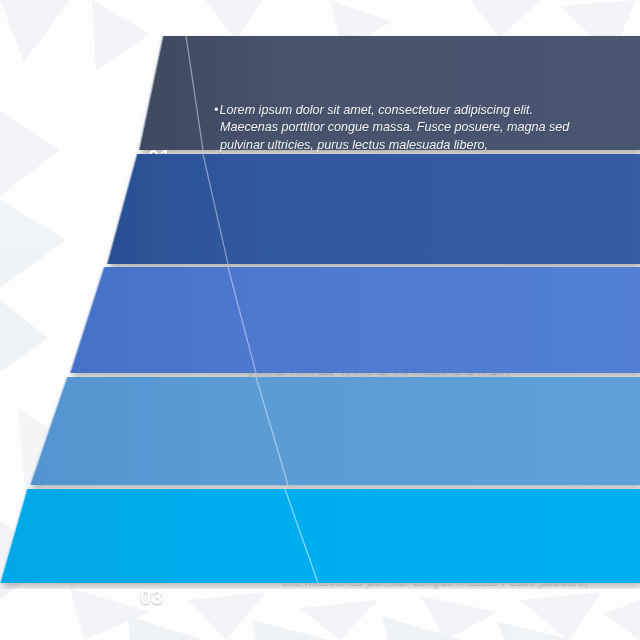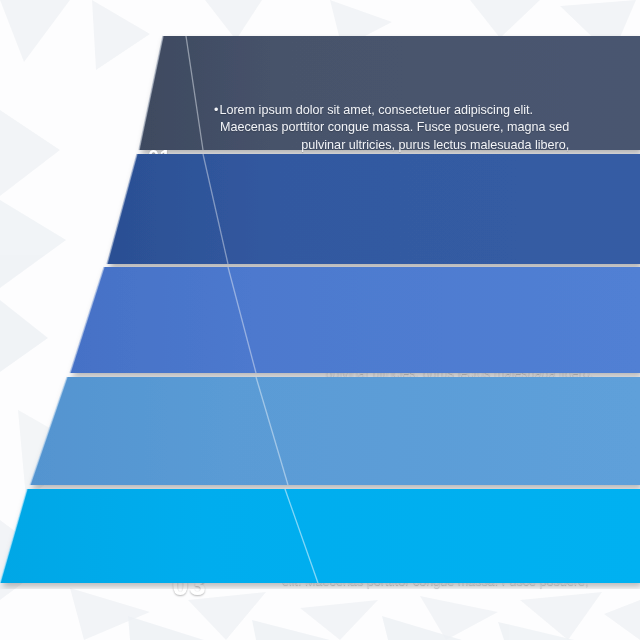--- a/index.html
+++ b/index.html
@@ -71,36 +71,36 @@
     line-height: 1.38;
     text-shadow: 0 1px 1px rgba(0,0,0,0.22);
     white-space: nowrap;
   }
   .tier-body .bullet {
     display: inline-block;
     margin-right: 1px;
   }
   .tier-body .line {
     display: block;
+    font-style: italic;
   }
   .tier-body .line.indent {
     padding-left: 6px;
-    text-align: right;
   }
 
   
   #tier-1 { top: 34px;  height: 120px; }
   #tier-2 { top: 152px; height: 115px; }
   #tier-3 { top: 265px; height: 112px; }
   #tier-4 { top: 375px; height: 114px; }
   #tier-5 { top: 487px; height: 100px; }
 
   #tier-1 .tier-num { left: 148px; top: 112px;  font-size: 20px; }
   #tier-2 .tier-num { left: 142px; top: 191px; font-size: 27px; }
-  #tier-3 .tier-num { left: 140px; top: 303px; font-size: 30px; margin-left: 32px; }
+  #tier-3 .tier-num { left: 140px; top: 321px; font-size: 20px; }
 
   #tier-1 .tier-body { left: 214px; top: 68px;  }
   #tier-2 .tier-body { left: 238px; top: 178px; }
   #tier-3 .tier-body { left: 276px; top: 291px; }
 </style>
 </head>
 <body>
 
 <div id="stage">
 

